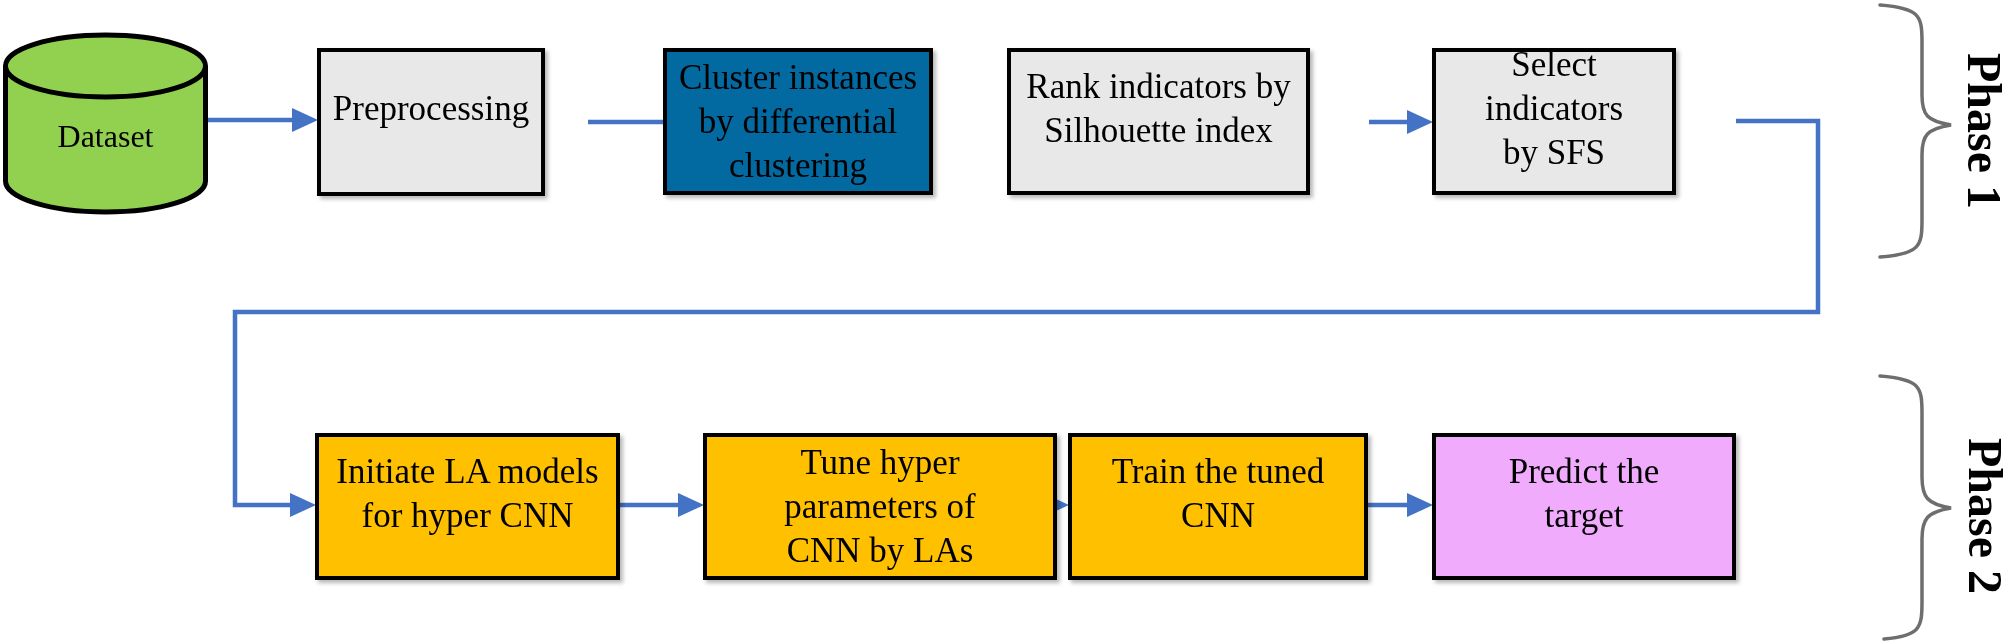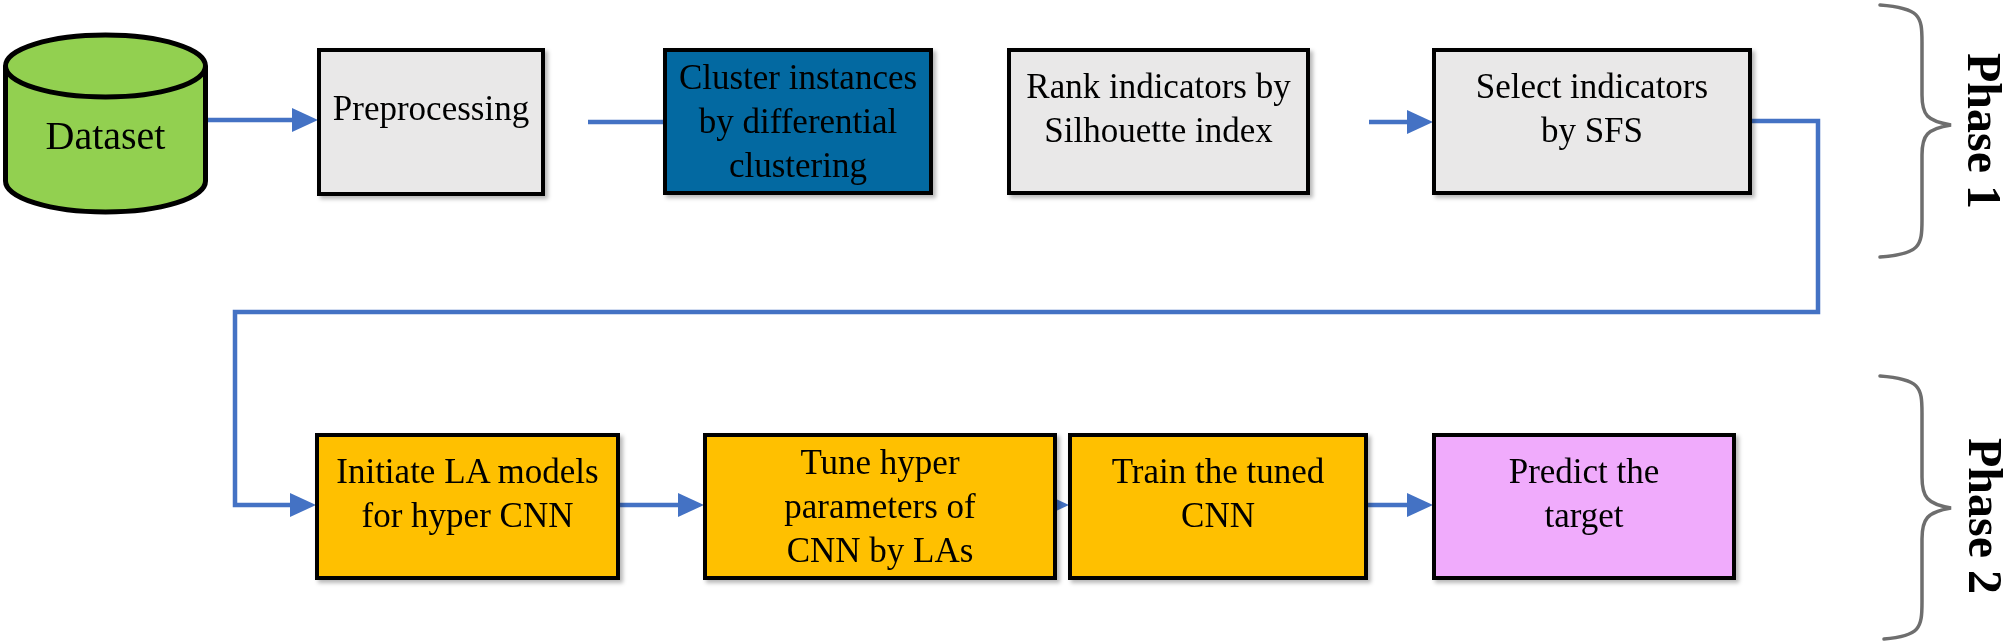--- a/index.html
+++ b/index.html
@@ -23,21 +23,21 @@
     font-size:35px; line-height:44px;
     white-space:pre-line;
     box-shadow:3px 3px 4px rgba(0,0,0,0.28);
     padding:0 4px;
   }
   .bias-up { padding-bottom:26px; }
   .cyl-label {
     position:absolute;
     left:3px; top:112px; width:205px;
     text-align:center;
-    font-size:40px; line-height:48px;
+    font-size:32px; line-height:48px;
     color:#000;
   }
   .phase-label {
     position:absolute;
     width:210px; height:50px;
     text-align:center;
     font-size:48px; line-height:50px;
     font-weight:bold;
     color:#000;
     transform:rotate(90deg);
@@ -87,21 +87,21 @@
 
   <div class="node bias-up" style="left: 317px; top: 48px; width: 228px; height: 148px; background: rgb(233, 232, 232);">Preprocessing</div>
 
   <div class="node" style="left: 663px; top: 48px; width: 270px; height: 147px; background: #0369a1;">Cluster instances
 by differential
 clustering</div>
 
   <div class="node bias-up" style="left: 1007px; top: 48px; width: 303px; height: 147px; background: rgb(233, 232, 232);">Rank indicators by
 Silhouette index</div>
 
-  <div class="node bias-up" style="left: 1432px; top: 48px; width: 320px; height: 147px; background: rgb(233, 232, 232);">Select indicators
+  <div class="node bias-up" style="left: 1432px; top: 48px; width: 244px; height: 147px; background: rgb(233, 232, 232);">Select indicators
 by SFS</div>
 
   <div class="node bias-up" style="left: 315px; top: 433px; width: 305px; height: 147px; background: rgb(255, 192, 0);">Initiate LA models
 for hyper CNN</div>
 
   <div class="node" style="left: 703px; top: 433px; width: 354px; height: 147px; background: rgb(255, 192, 0);">Tune hyper
 parameters of
 CNN by LAs</div>
 
   <div class="node bias-up" style="left: 1068px; top: 433px; width: 300px; height: 147px; background: rgb(255, 192, 0);">Train the tuned

